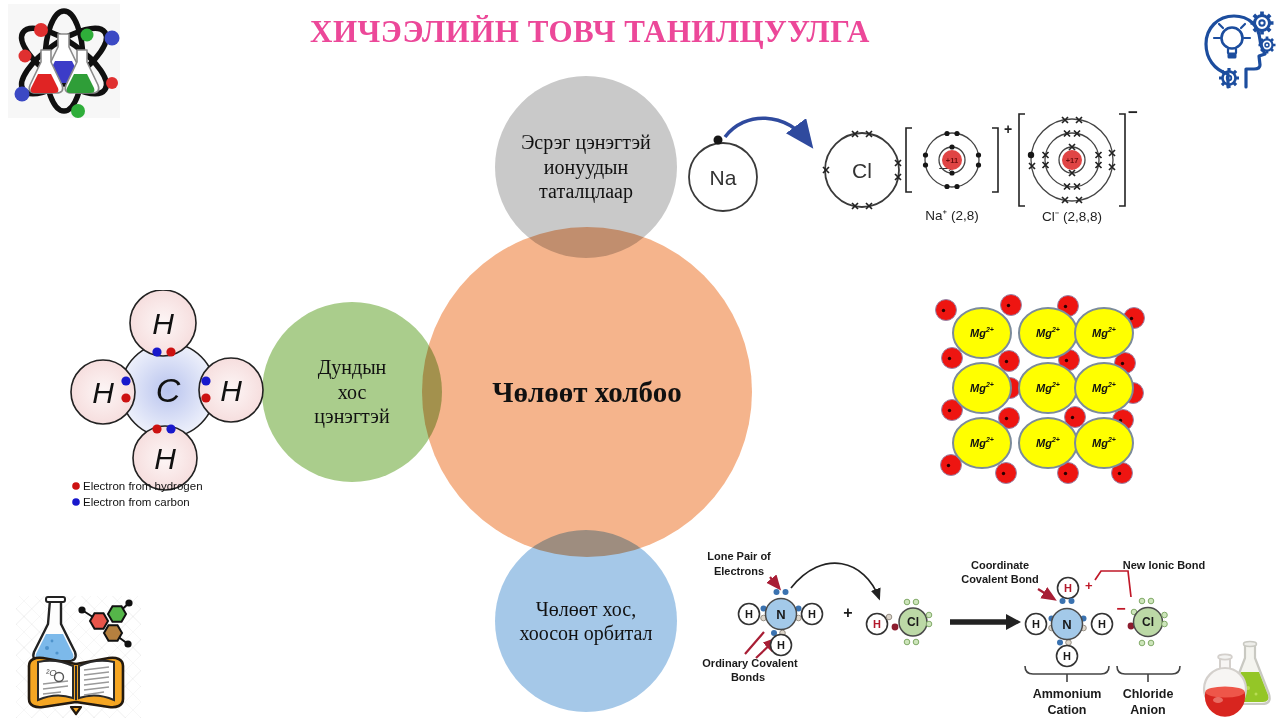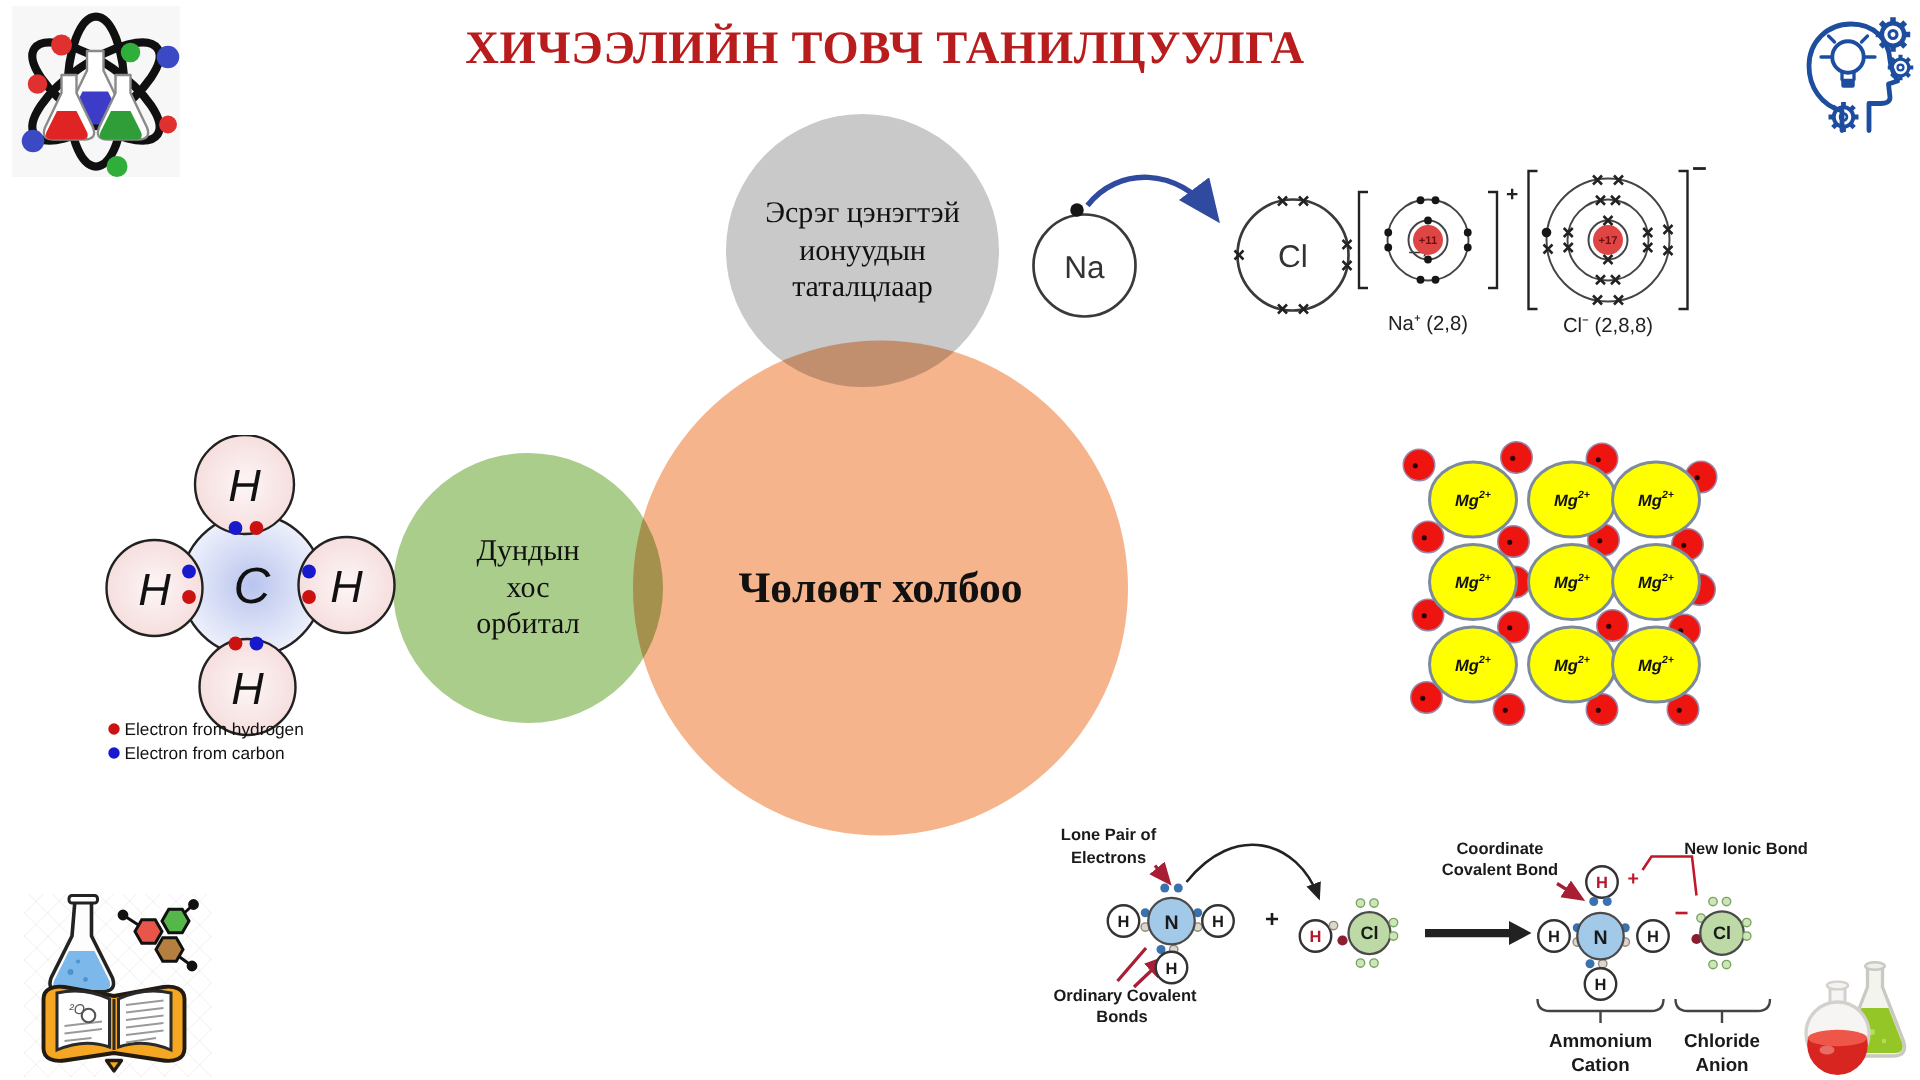--- a/index.html
+++ b/index.html
@@ -1,26 +1,26 @@
 <!DOCTYPE html>
 <html><head>
 <meta charset="utf-8">
 <style>
   html,body{margin:0;padding:0;background:#ffffff;}
   #slide{position:relative;width:1280px;height:720px;background:#ffffff;overflow:hidden;
          font-family:"Liberation Sans",sans-serif;color:#1a1a1a;}
   .abs{position:absolute;}
   #title{left:250px;top:14px;width:680px;text-align:center;
          font-family:"Liberation Serif",serif;font-weight:bold;font-size:31px;
-         letter-spacing:.5px;color:#b91c1c;}
+         letter-spacing:.5px;color:#ec4899;}
   .circle{border-radius:50%;display:flex;align-items:center;justify-content:center;
           text-align:center;font-family:"Liberation Serif",serif;color:#111;}
   .sat{mix-blend-mode:multiply;font-size:20px;line-height:1.22;}
   #c-center{left:422px;top:227px;width:330px;height:330px;font-weight:bold;font-size:29px;}
-  #c-top{left:484px;top:76px;width:182px;height:182px;}
+  #c-top{left:495px;top:76px;width:182px;height:182px;}
   #c-left{left:262px;top:302px;width:180px;height:180px;}
   #c-right{left:730px;top:302px;width:180px;height:180px;}
   #c-bottom{left:495px;top:530px;width:182px;height:182px;}
   .lbl-w150{max-width:150px;} .lbl-w100{max-width:100px;}
   .lbl-w125{max-width:125px;} .lbl-w135{max-width:135px;}
   svg{display:block;}
   svg text{font-family:"Liberation Sans",sans-serif;}
   .serif{font-family:"Liberation Serif",serif;}
   #book-wrap{background:
      repeating-linear-gradient(45deg,rgba(0,0,0,0.03) 0 1px,transparent 1px 11px),
@@ -33,21 +33,24 @@
 
   <div id="title" class="abs">ХИЧЭЭЛИЙН ТОВЧ ТАНИЛЦУУЛГА</div>
 
   <div id="c-center" class="abs circle" style="background-color: rgb(245, 180, 140);">
     <div>Чөлөөт холбоо</div>
   </div>
   <div id="c-top" class="abs circle sat" style="background-color: rgb(201, 201, 201);">
     <div class="lbl-w150">Эсрэг цэнэгтэй ионуудын таталцлаар</div>
   </div>
   <div id="c-left" class="abs circle sat" style="background-color: rgb(170, 205, 140);">
-    <div class="lbl-w100">Дундын хос орбитал</div>
+    <div class="lbl-w100">Дундын хос цэнэгтэй</div>
+  </div>
+  <div id="c-bottom" class="abs circle sat" style="background-color: rgb(165, 200, 232);">
+    <div class="lbl-w135">Чөлөөт хос, хоосон орбитал</div>
   </div>
 
   <svg class="abs" style="left:8px;top:4px" width="112" height="114" viewBox="0 0 112 114">
     <rect x="0" y="0" width="112" height="114" fill="#f7f7f7"></rect>
     <g fill="none" stroke="#101010" stroke-width="5.5">
       <ellipse cx="56" cy="57" rx="50" ry="19" transform="rotate(-35 56 57)"></ellipse>
       <ellipse cx="56" cy="57" rx="50" ry="19" transform="rotate(35 56 57)"></ellipse>
       <ellipse cx="56" cy="57" rx="50" ry="19" transform="rotate(90 56 57)"></ellipse>
     </g>
     <g>

